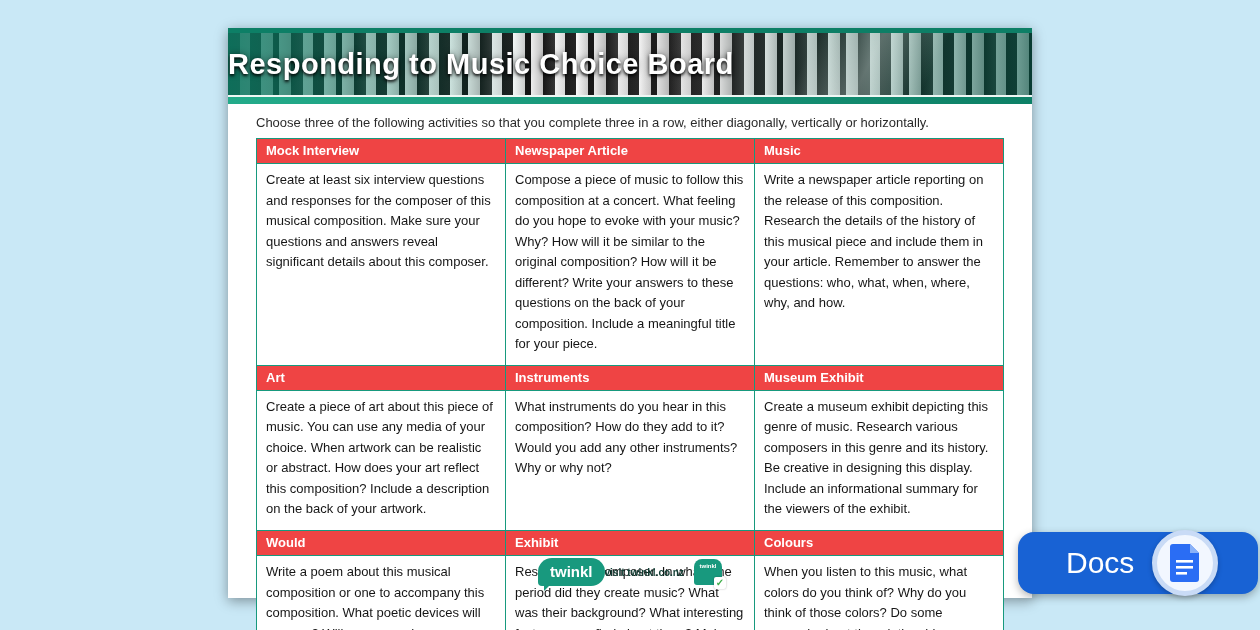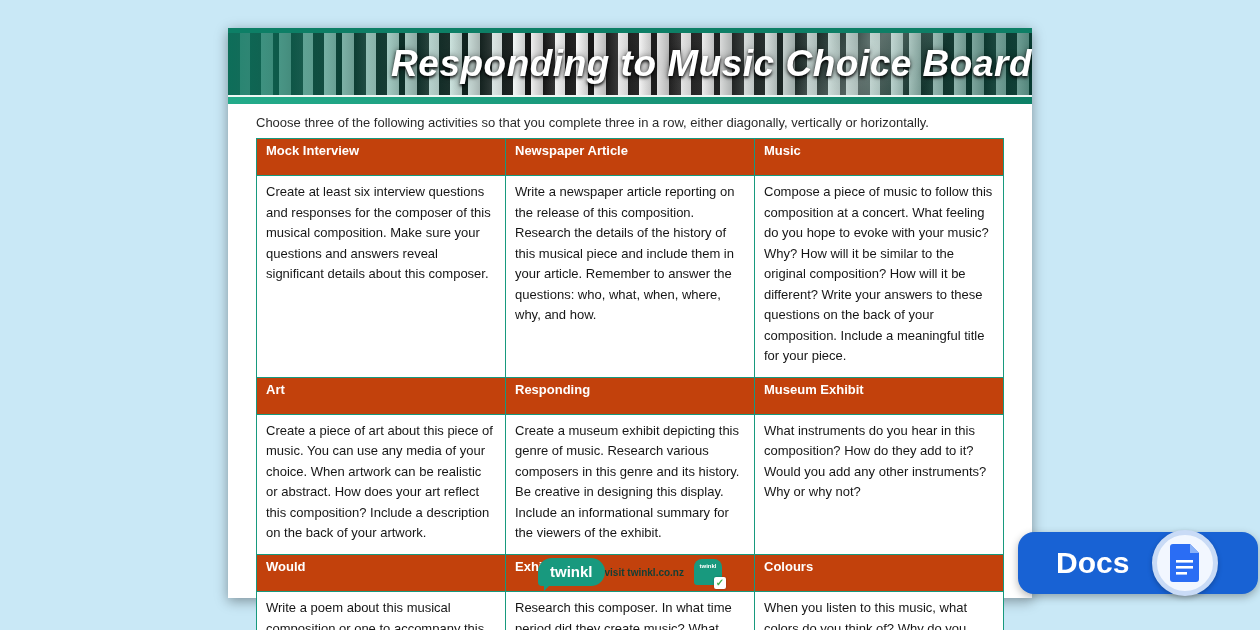--- a/index.html
+++ b/index.html
@@ -38,25 +38,24 @@
         #ededed 51px, #bdbdbd 63px);
   }
   .banner::after {
     content:""; position:absolute; top:-40px; right:110px;
     width:120px; height:170px;
     background:linear-gradient(90deg, rgba(255,255,255,0), rgba(255,255,255,.30), rgba(255,255,255,0));
     transform:rotate(26deg);
   }
   .banner h1 {
     position:relative; z-index:2; margin:0;
-    line-height:62px; text-align:right;
-    color:#ffffff; font-size:37px; font-weight:bold;
+    line-height:62px; text-align:left;
+    color:#ffffff; font-size:29px; font-weight:bold;
     letter-spacing:.5px;
     text-shadow:0 2px 3px rgba(0,0,0,.85), 0 0 6px rgba(0,0,0,.5);
-    font-style:italic;
   }
   .banner-strip {
     height:9px;
     border-top:2px solid #eef7f4;
     background:linear-gradient(90deg,#23ab8a,#0d8066);
   }
 
   
   .instruction {
     margin:11px 28px 8px 28px;
@@ -66,23 +65,23 @@
   
   .board {
     margin:0 28px;
     display:grid;
     grid-template-columns:1fr 1fr 1fr;
     background:#17997e;           
     gap:1px;
     border:1px solid #17997e;
   }
   .cell-header {
-    background:#c2410c; color:#ffffff;
+    background:#ef4444; color:#ffffff;
     font-weight:bold; font-size:13px;
-    padding:4px 9px 17px 9px;
+    padding:4px 9px 5px 9px;
   }
   .cell-body {
     background:#ffffff; color:#161616;
     font-size:13px; line-height:1.58;
     padding:6px 9px 10px 9px;
   }
 
   
   .doc-footer {
     position:absolute; left:28px; right:28px; bottom:12px;
@@ -119,22 +118,22 @@
   .docs-pill {
     position:absolute; right:2px; bottom:36px;
     width:240px; height:62px;
     background:#1862d4;
     border-radius:16px;
     box-shadow:0 3px 8px rgba(0,0,0,.3);
     display:flex; align-items:center;
     cursor:pointer;
   }
   .docs-label {
-    color:#ffffff; font-size:30px; font-weight:bold;
-    padding-left:38px;
+    color:#ffffff; font-size:30px; font-weight:normal;
+    padding-left:48px;
   }
   .docs-circle {
     position:absolute; right:40px; top:50%;
     width:66px; height:66px; margin-top:-33px;
     background:#f2f7ff;
     border:5px solid #c9dbf6;
     border-radius:50%;
     display:flex; align-items:center; justify-content:center;
     box-shadow:0 2px 5px rgba(0,0,0,.25);
   }
@@ -152,30 +151,30 @@
 
   <p class="instruction">Choose three of the following activities so that you complete three in a row, either diagonally, vertically or horizontally.</p>
 
   <div class="board">
 
     <div class="cell-header">Mock Interview</div>
     <div class="cell-header">Newspaper Article</div>
     <div class="cell-header">Music</div>
 
     <div class="cell-body">Create at least six interview questions and responses for the composer of this musical composition. Make sure your questions and answers reveal significant details about this composer.</div>
+    <div class="cell-body">Compose a piece of music to follow this composition at a concert. What feeling do you hope to evoke with your music? Why? How will it be similar to the original composition? How will it be different? Write your answers to these questions on the back of your composition. Include a meaningful title for your piece.</div>
     <div class="cell-body">Write a newspaper article reporting on the release of this composition. Research the details of the history of this musical piece and include them in your article. Remember to answer the questions: who, what, when, where, why, and how.</div>
-    <div class="cell-body">Compose a piece of music to follow this composition at a concert. What feeling do you hope to evoke with your music? Why? How will it be similar to the original composition? How will it be different? Write your answers to these questions on the back of your composition. Include a meaningful title for your piece.</div>
 
     <div class="cell-header">Art</div>
-    <div class="cell-header">Responding</div>
+    <div class="cell-header">Instruments</div>
     <div class="cell-header">Museum Exhibit</div>
 
     <div class="cell-body">Create a piece of art about this piece of music. You can use any media of your choice. When artwork can be realistic or abstract. How does your art reflect this composition? Include a description on the back of your artwork.</div>
+    <div class="cell-body">What instruments do you hear in this composition? How do they add to it? Would you add any other instruments? Why or why not?</div>
     <div class="cell-body">Create a museum exhibit depicting this genre of music. Research various composers in this genre and its history. Be creative in designing this display. Include an informational summary for the viewers of the exhibit.</div>
-    <div class="cell-body">What instruments do you hear in this composition? How do they add to it? Would you add any other instruments? Why or why not?</div>
 
     <div class="cell-header">Would</div>
     <div class="cell-header">Exhibit</div>
     <div class="cell-header">Colours</div>
 
     <div class="cell-body">Write a poem about this musical composition or one to accompany this composition. What poetic devices will you use? Will you use a rhyme scheme? What type of poem will you create? Be sure to title your poem.</div>
     <div class="cell-body">Research this composer. In what time period did they create music? What was their background? What interesting facts can you find about them? Make a creative presentation to show your learning.</div>
     <div class="cell-body">When you listen to this music, what colors do you think of? Why do you think of those colors? Do some research about the relationship between colour and music. How are our emotions involved? Create a poster that artistically represents the colours of your piece of music.</div>
   </div>
 

